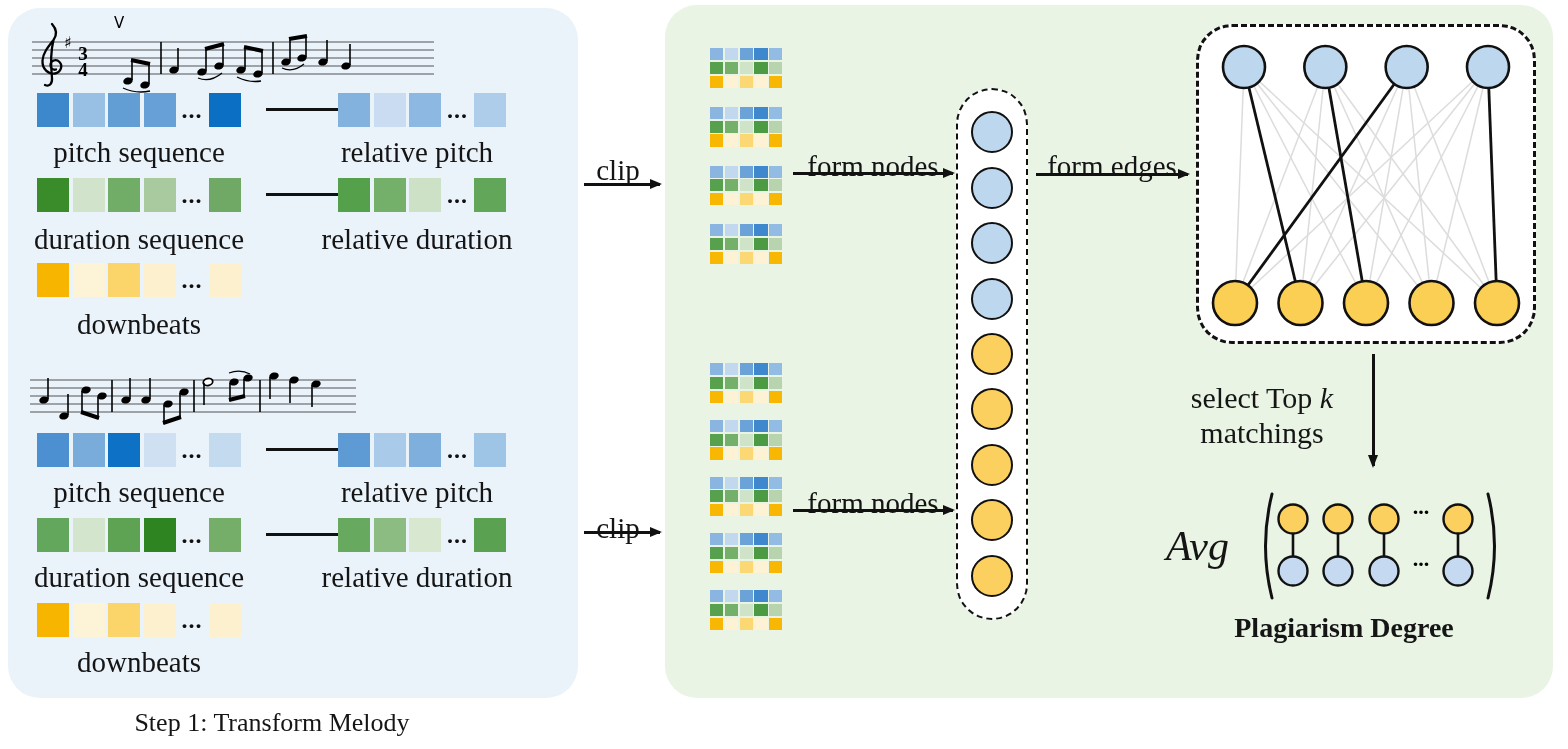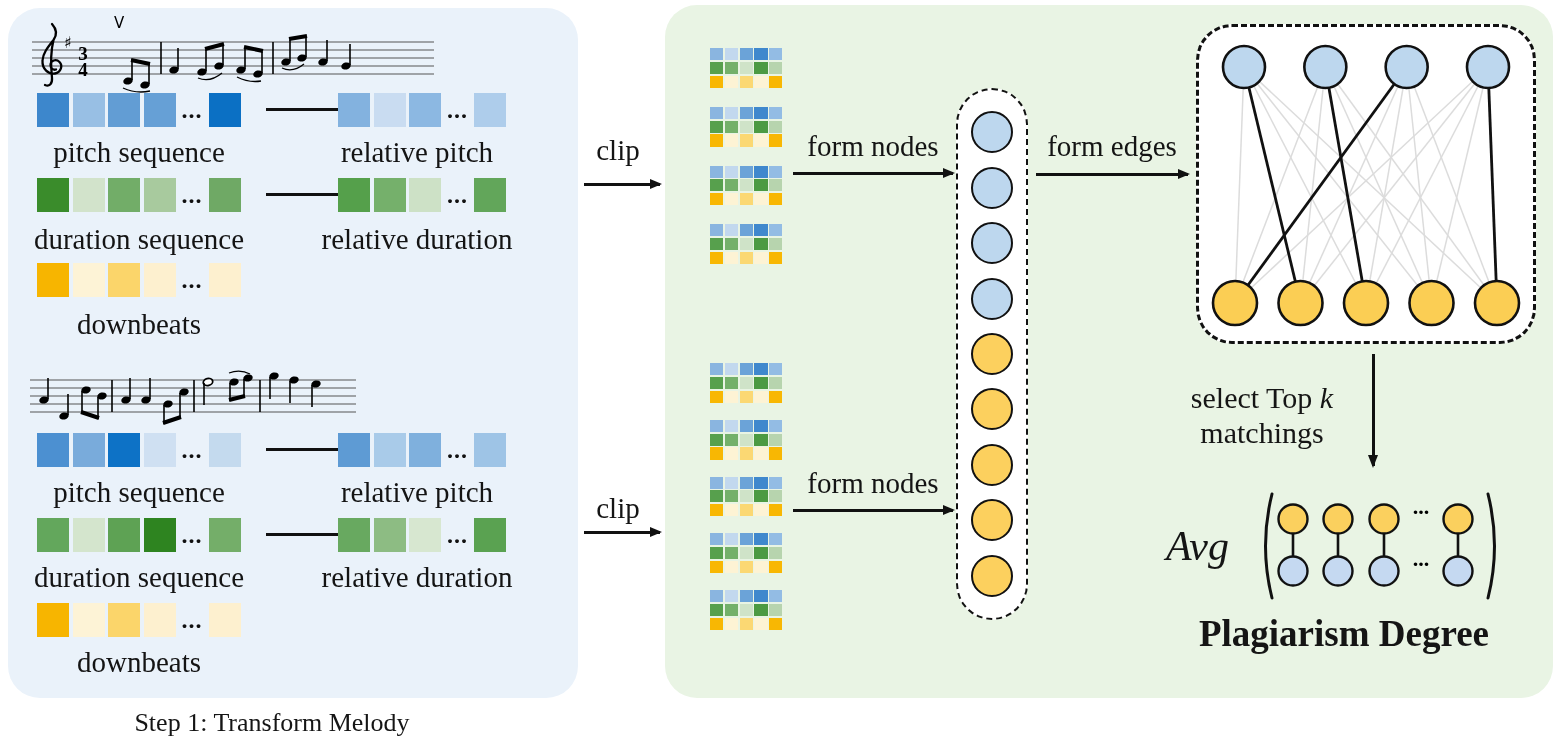--- a/index.html
+++ b/index.html
@@ -10,21 +10,21 @@
   .panel-right{left:665px;top:5px;width:888px;height:693px;}
 
   .seqrow{position:absolute;display:flex;gap:3.5px;align-items:center;}
   .sq{width:32px;height:34px;flex:0 0 auto;}
   .dots{width:26px;text-align:center;font-weight:600;font-size:24px;color:#111;
         letter-spacing:1px;line-height:30px;}
 
   .rowlabel{position:absolute;transform:translateX(-50%);white-space:nowrap;
             font-size:29px;color:#141414;}
   .figtext{position:absolute;white-space:nowrap;font-size:29px;color:#141414;}
-  .centered{transform:translateX(-50%);text-align:right;}
+  .centered{transform:translateX(-50%);text-align:right;margin-top:20px;}
 
   .harrow{position:absolute;height:2.6px;background:#111;}
   .harrow::after{content:"";position:absolute;right:-2px;top:50%;transform:translateY(-50%);
                  width:0;height:0;border-left:12px solid #111;
                  border-top:5.5px solid transparent;border-bottom:5.5px solid transparent;}
   .varrow{position:absolute;width:2.6px;background:#111;}
   .varrow::after{content:"";position:absolute;bottom:-2px;left:50%;transform:translateX(-50%);
                  width:0;height:0;border-top:13px solid #111;
                  border-left:5.5px solid transparent;border-right:5.5px solid transparent;}
 
@@ -38,21 +38,21 @@
   .node-circle{width:42px;height:42px;border-radius:50%;border:2.5px solid #111;box-sizing:border-box;}
 
   .graph-box{position:absolute;left:1196px;top:24px;width:340px;height:320px;box-sizing:border-box;
              border:3px dashed #111;border-radius:36px;background:#fff;}
   .graph-box svg{position:absolute;left:0;top:0;}
 
   .select-label{position:absolute;left:1262px;top:380px;transform:translateX(-50%);
                 text-align:center;font-size:30px;line-height:35px;white-space:nowrap;}
   .avg-label{position:absolute;left:1166px;top:522px;font-size:42px;font-style:italic;white-space:nowrap;}
   .plag-label{position:absolute;left:1344px;top:612px;transform:translateX(-50%);
-              font-size:37px;font-weight:bold;white-space:nowrap;}
+              font-size:28px;font-weight:bold;white-space:nowrap;}
   .caption{position:absolute;top:708px;transform:translateX(-50%);font-size:26px;white-space:nowrap;}
   .music{position:absolute;}
 </style>
 </head>
 <body>
 
 <div class="canvas">
 
   <div class="panel panel-left" style="background: rgb(234, 242, 250);">
 

